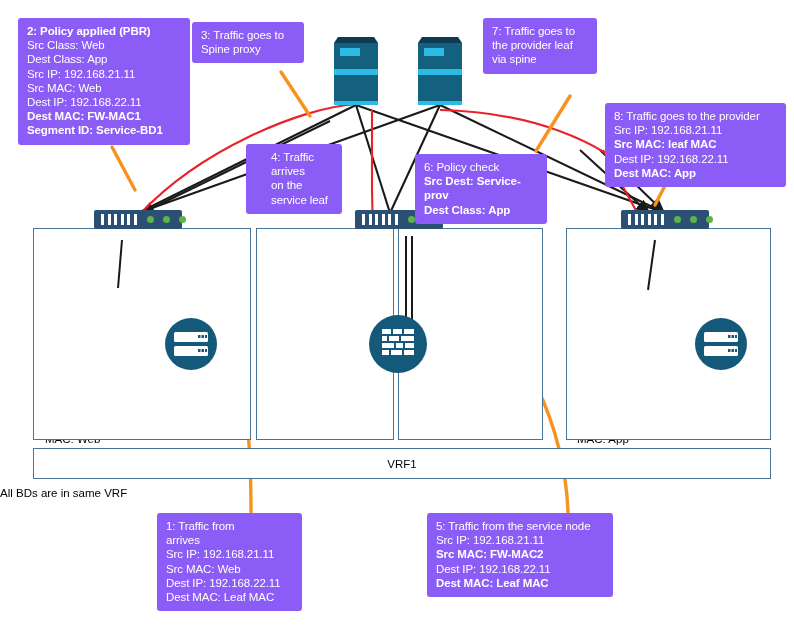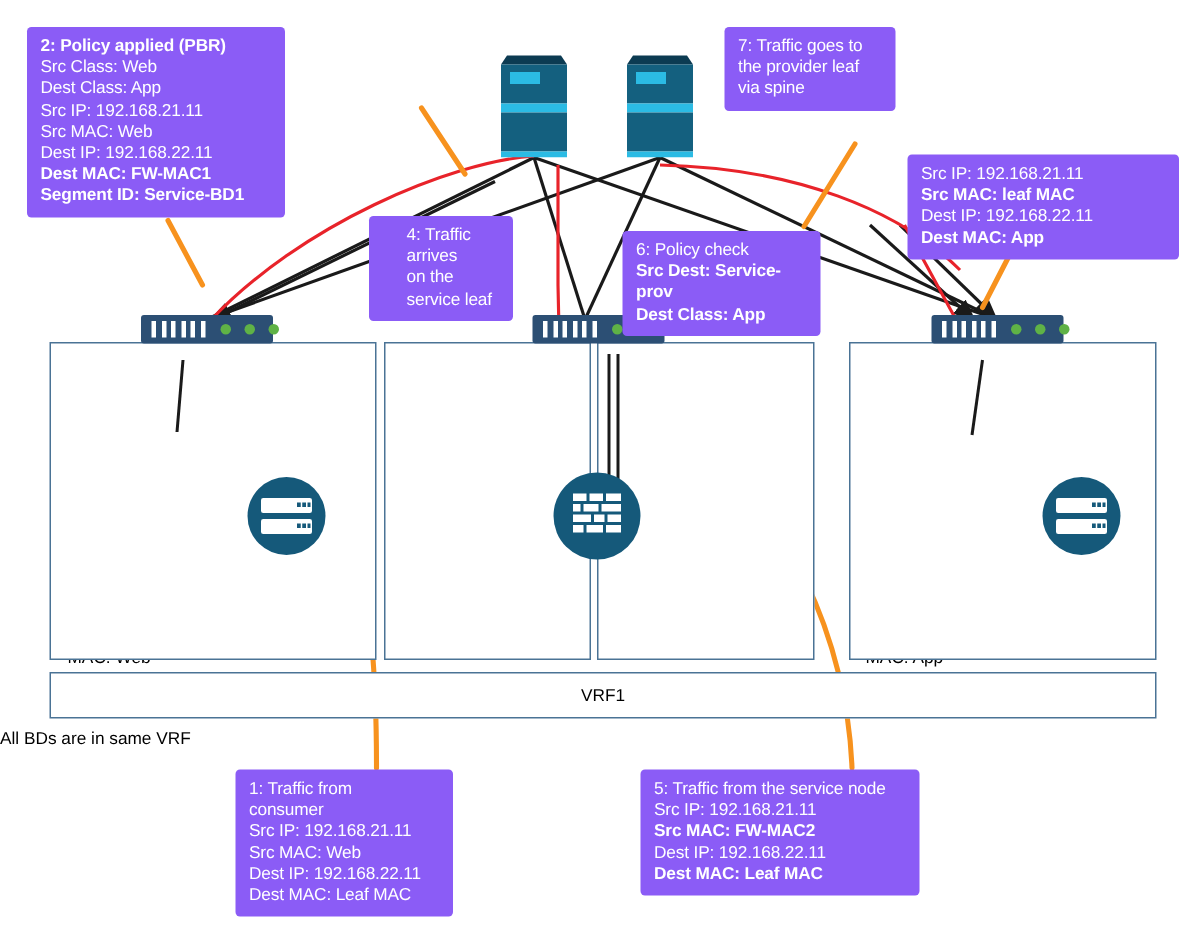--- a/index.html
+++ b/index.html
@@ -353,48 +353,53 @@
     <div class="b">2: Policy applied (PBR)</div>
     <div>Src Class: Web</div>
     <div>Dest Class: App</div>
     <div>Src IP: 192.168.21.11</div>
     <div>Src MAC: Web</div>
     <div>Dest IP: 192.168.22.11</div>
     <div class="b">Dest MAC: FW-MAC1</div>
     <div class="b">Segment ID: Service-BD1</div>
   </div>
 
+  <div class="callout" style="left:192px; top:22px; width:112px;">
+    <div>3: Traffic goes to</div>
+    <div>Spine proxy</div>
+  </div>
 
   <div class="callout" style="left:483px; top:18px; width:114px;">
     <div>7: Traffic goes to</div>
     <div>the provider leaf</div>
     <div>via spine</div>
   </div>
 
   <div class="callout" style="left:605px; top:103px; width:181px;">
+    <div>8: Traffic goes to the provider</div>
     <div>Src IP: 192.168.21.11</div>
     <div class="b">Src MAC: leaf MAC</div>
     <div>Dest IP: 192.168.22.11</div>
     <div class="b">Dest MAC: App</div>
   </div>
 
   <div class="callout" style="left:246px; top:144px; width:96px;padding-left:25px;">
     <div>4: Traffic arrives</div>
     <div>on the service leaf</div>
   </div>
 
   <div class="callout" style="left:415px; top:154px; width:132px;">
     <div>6: Policy check</div>
     <div class="b">Src Dest: Service-prov</div>
     <div class="b">Dest Class: App</div>
   </div>
 
   <div class="callout" style="left:157px; top:513px; width:145px;">
     <div>1: Traffic from</div>
-    <div>consumer</div>
+    <div>arrives</div>
     <div>Src IP: 192.168.21.11</div>
     <div>Src MAC: Web</div>
     <div>Dest IP: 192.168.22.11</div>
     <div>Dest MAC: Leaf MAC</div>
   </div>
 
   <div class="callout" style="left:427px; top:513px; width:186px;">
     <div>5: Traffic from the service node</div>
     <div>Src IP: 192.168.21.11</div>
     <div class="b">Src MAC: FW-MAC2</div>

